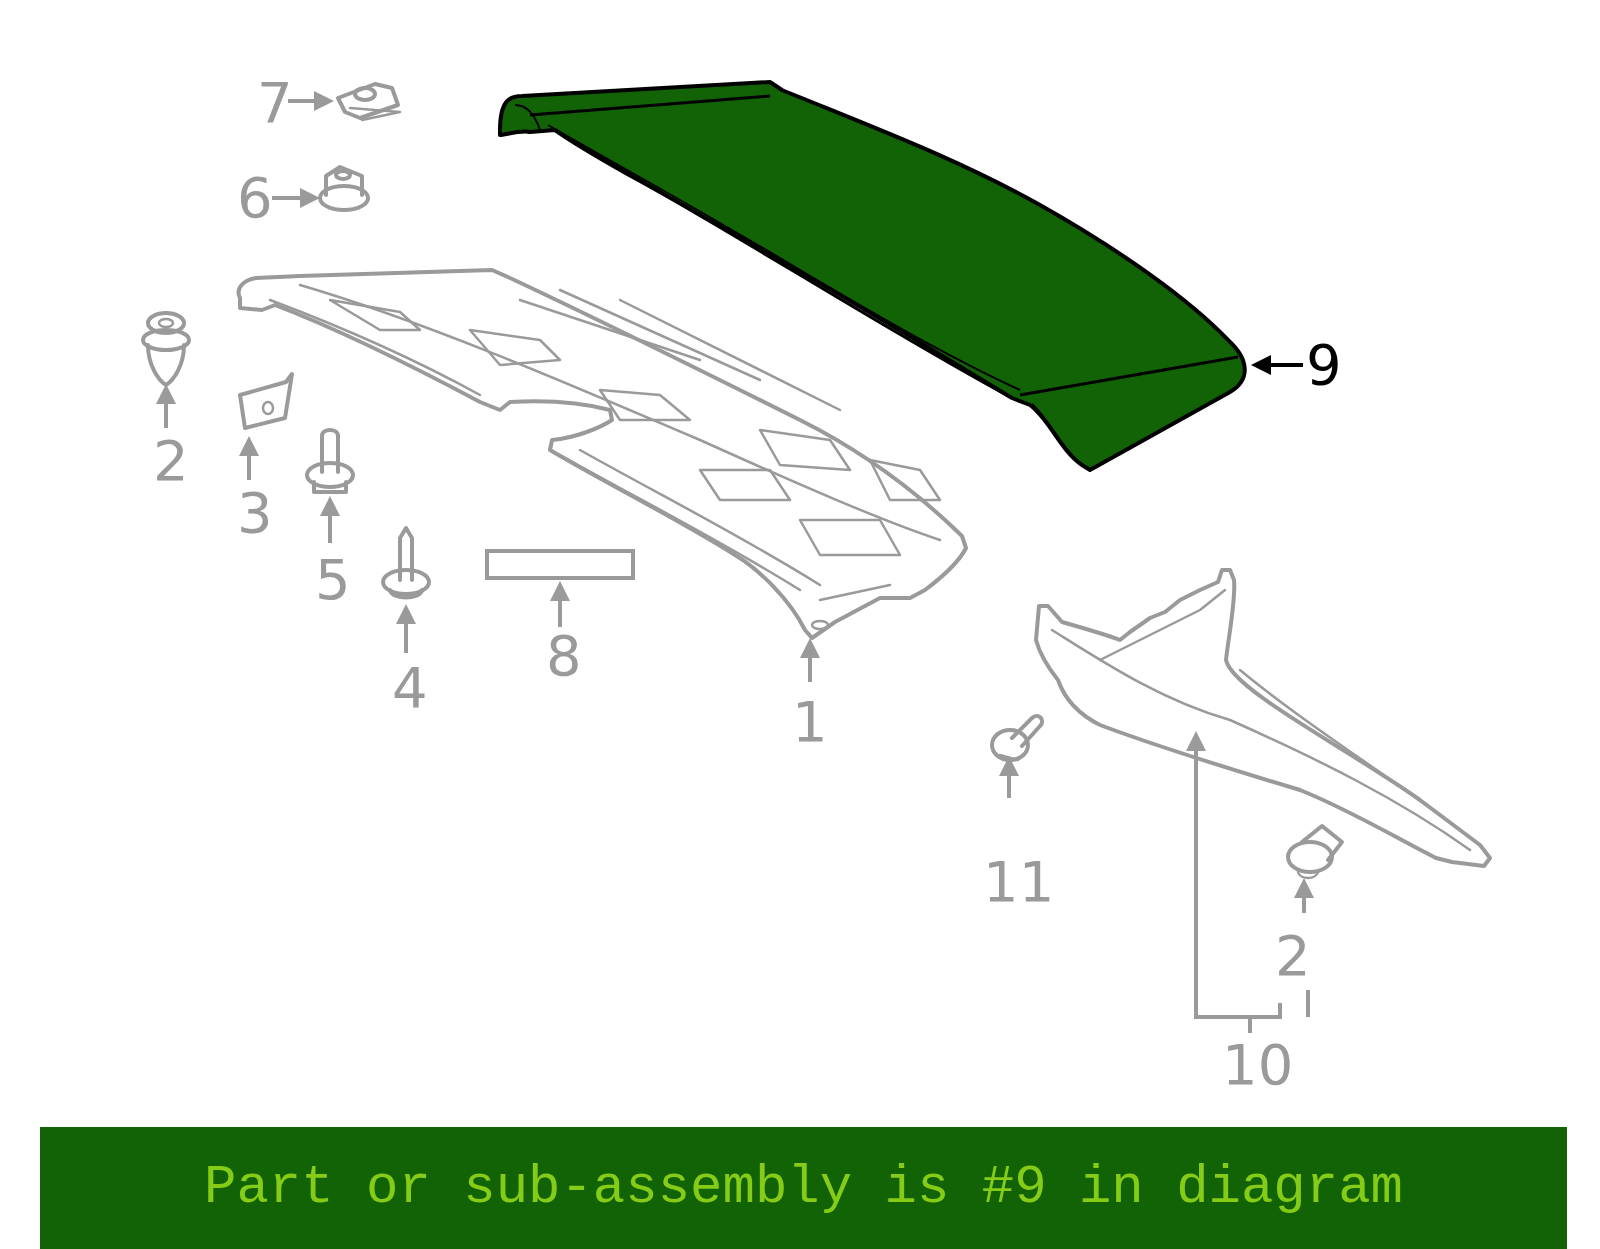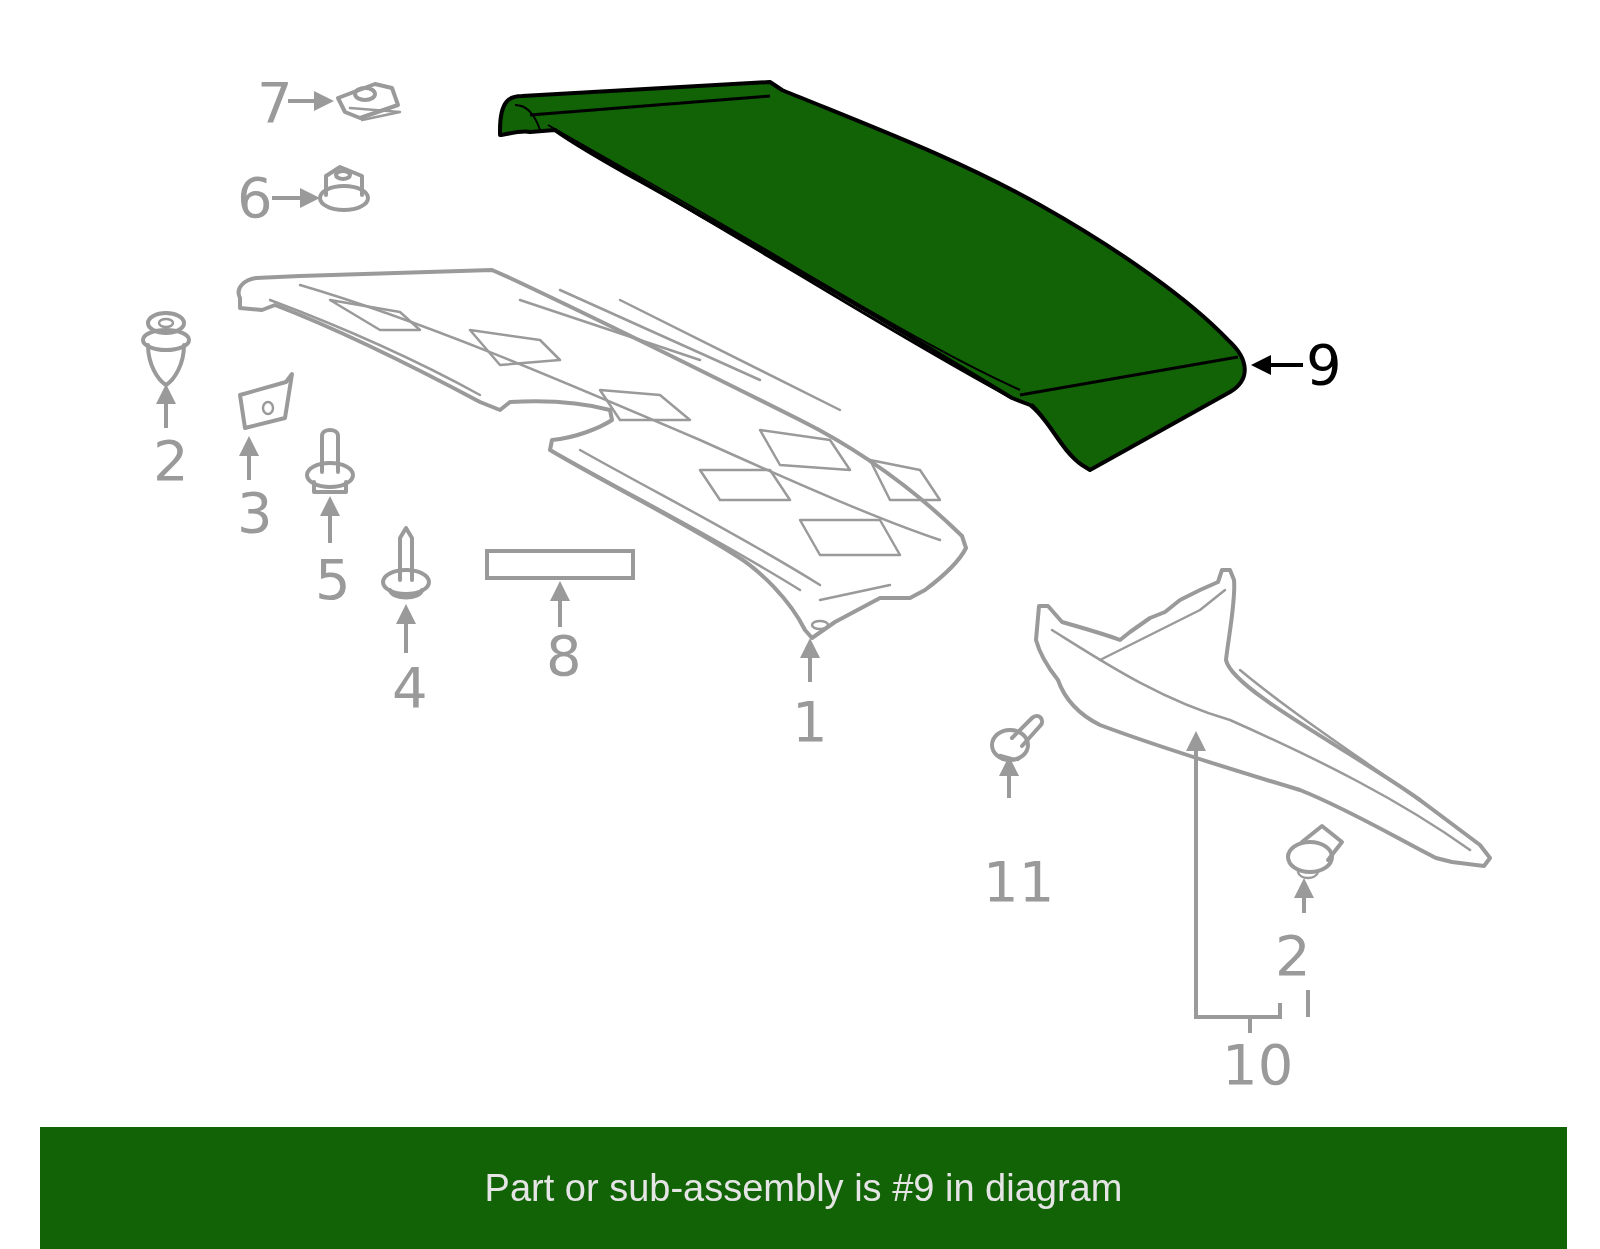--- a/index.html
+++ b/index.html
@@ -5,22 +5,22 @@
   html, body { margin: 0; padding: 0; background: #ffffff; }
   body { width: 1600px; height: 1249px; position: relative; overflow: hidden;
          font-family: "DejaVu Sans", sans-serif; }
   #diagram { position: absolute; left: 0; top: 0; width: 1600px; height: 1249px; }
   .callout { position: absolute; font-family: "DejaVu Sans", sans-serif; font-size: 56px;
              line-height: 1; color: #9a9a9a; }
   .callout.hl { color: #000000; }
   #banner { position: absolute; left: 40px; top: 1127px; width: 1527px; height: 122px;
             background: #116306; display: flex; flex-direction: column;
             align-items: center; justify-content: center; }
-  #banner .line { font-family: Liberation Sans, sans-serif; font-size: 38px; line-height: 50px;
-                  color: #e5e5e5; white-space: nowrap; }
+  #banner .line { font-family: Liberation Mono, monospace; font-size: 54px; line-height: 50px;
+                  color: #84cc16; white-space: nowrap; }
   .part-g { fill: none; stroke: #9a9a9a; stroke-width: 4; stroke-linejoin: round; stroke-linecap: round; }
   .thin { stroke-width: 2.5; }
   .arrow { stroke: #9a9a9a; stroke-width: 4; fill: none; }
 </style>
 </head>
 <body>
 
 <svg id="diagram" viewBox="0 0 1600 1249" xmlns="http://www.w3.org/2000/svg">
   <defs>
     <marker id="ah" viewBox="0 0 10 10" refX="8" refY="5" markerWidth="5" markerHeight="5" orient="auto-start-reverse">

